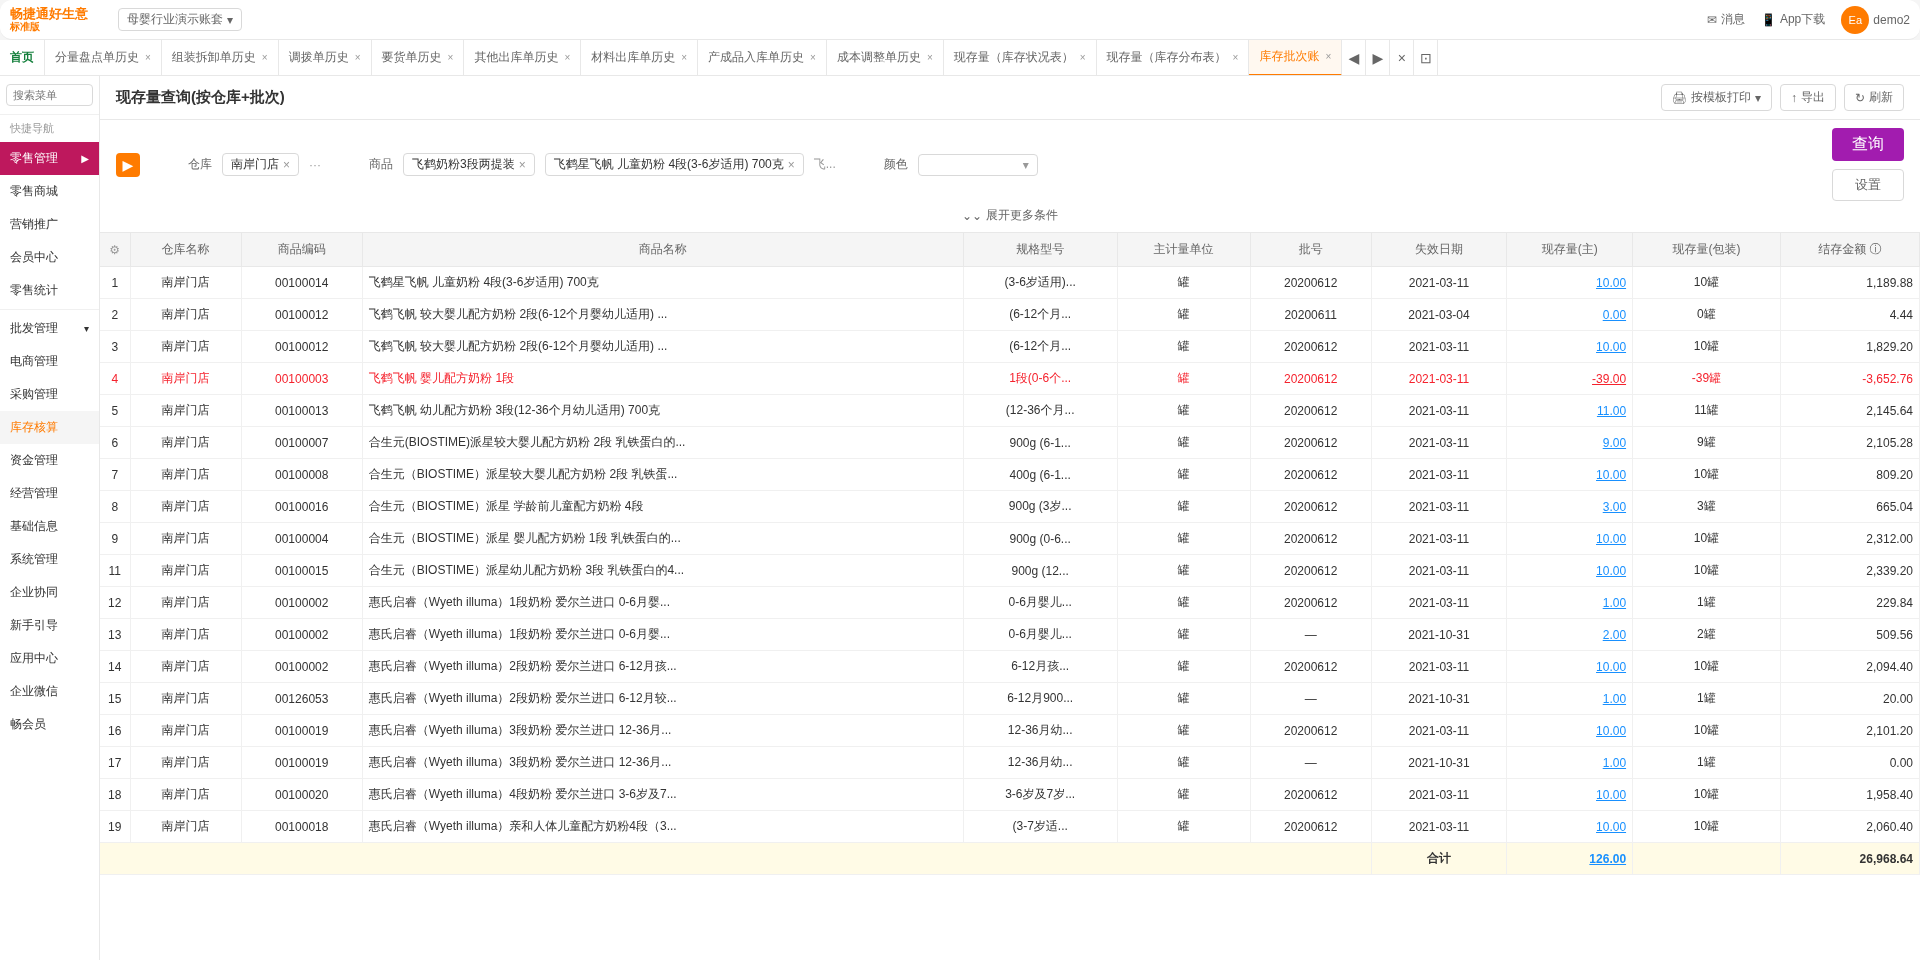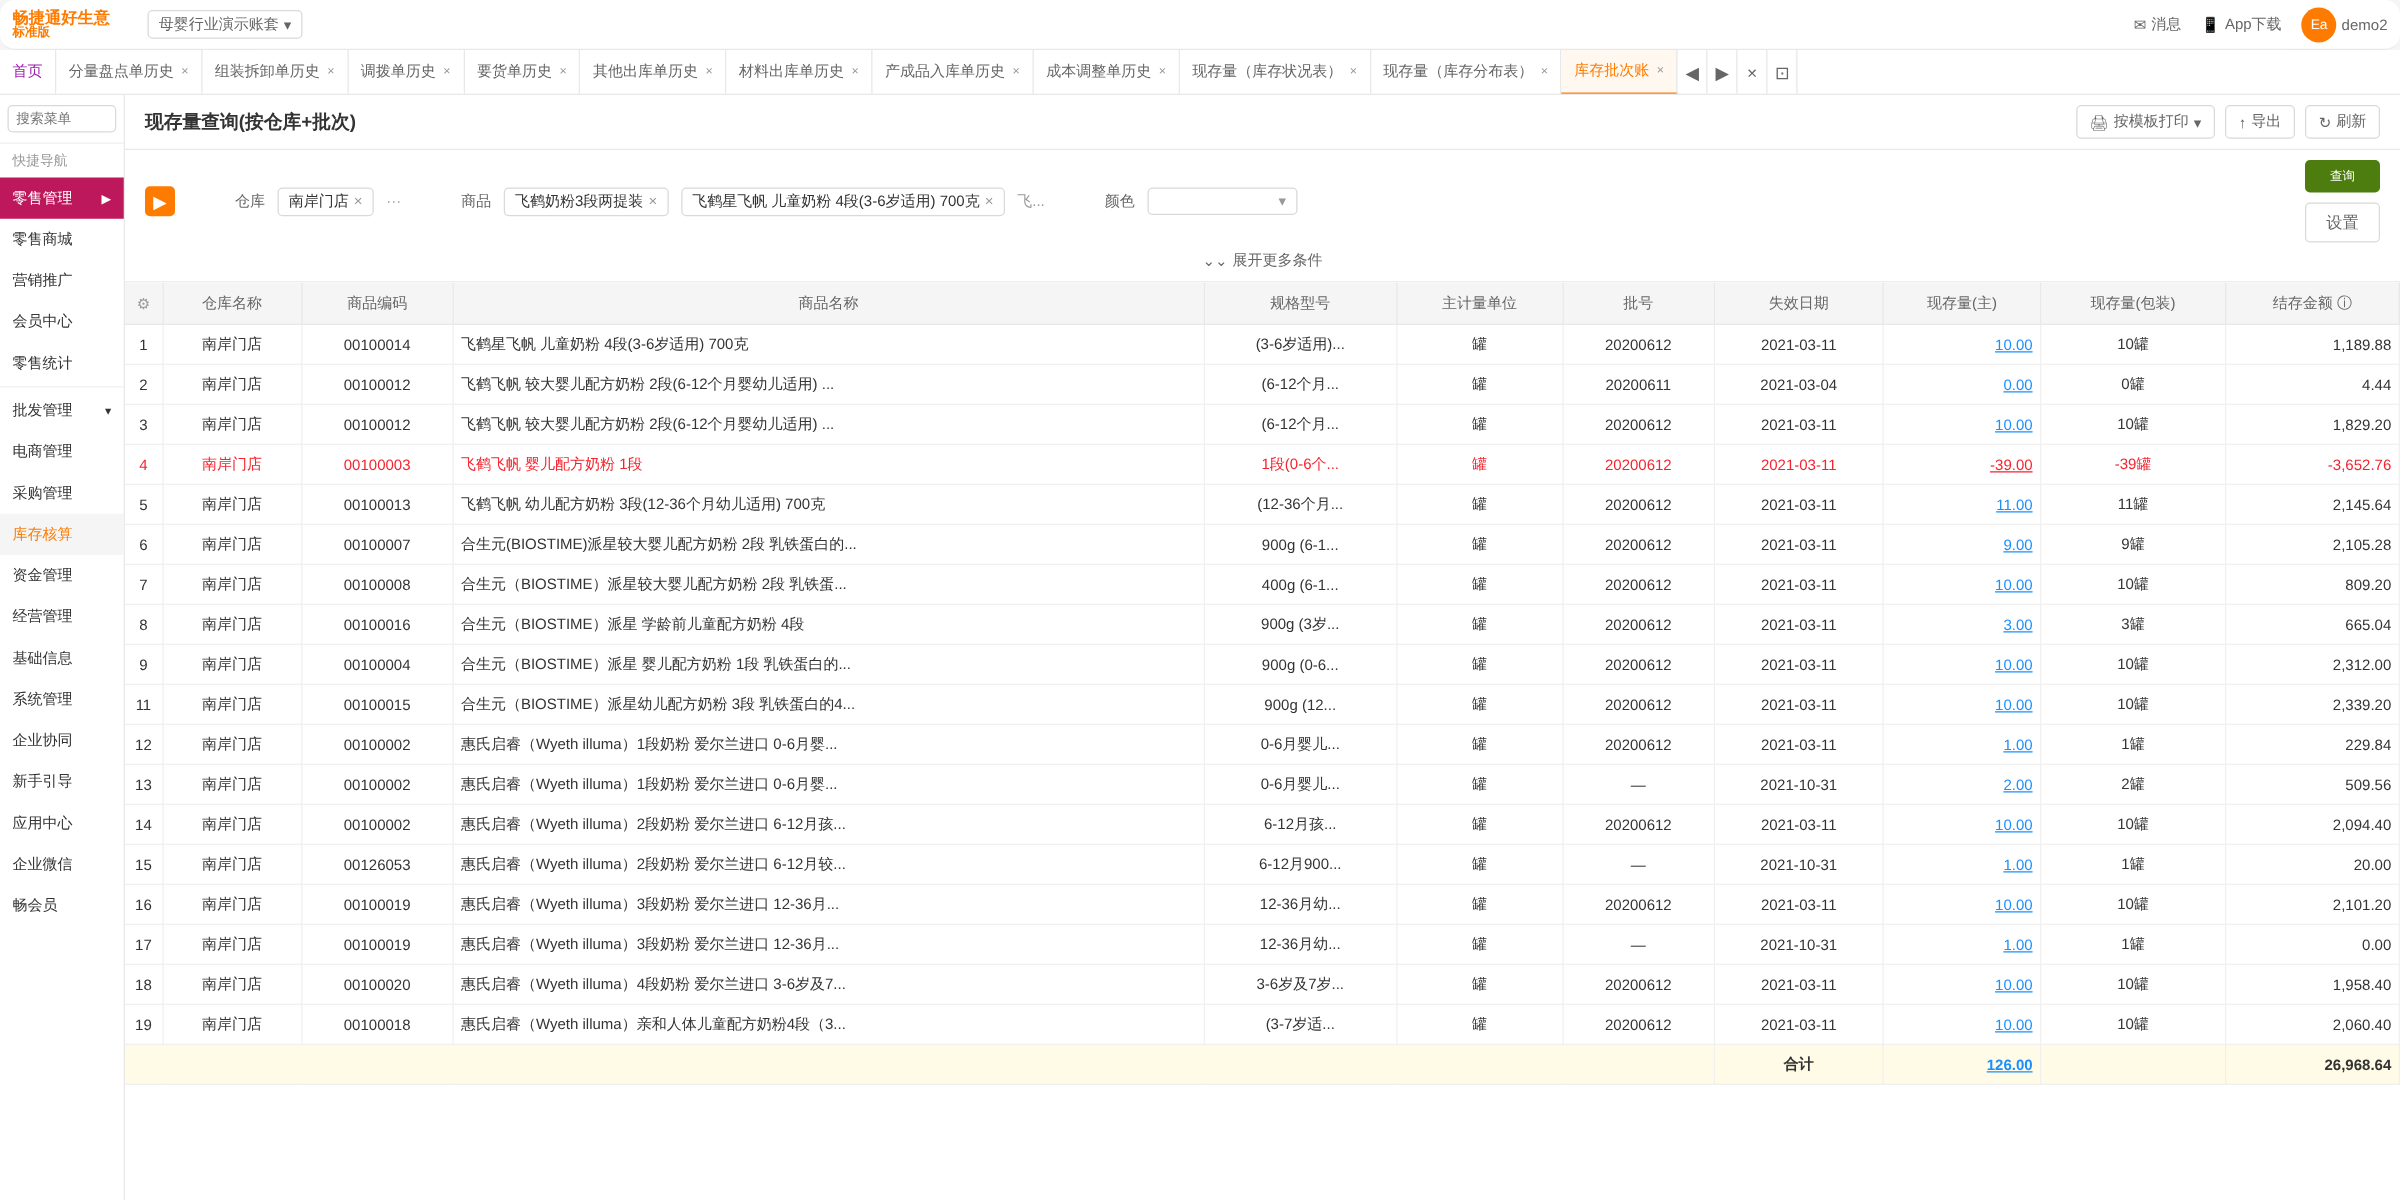--- a/index.html
+++ b/index.html
@@ -12,21 +12,21 @@
     .store-selector { display: flex; align-items: center; gap: 4px; border: 1px solid #d9d9d9; border-radius: 4px; padding: 2px 8px; cursor: pointer; font-size: 12px; color: #666; margin-left: 8px; text-align: center; }
     .top-right { margin-left: auto; display: flex; align-items: center; gap: 16px; font-size: 12px; color: #666; }
     .top-right-item { display: flex; align-items: center; gap: 4px; cursor: pointer; }
     .avatar { width: 28px; height: 28px; border-radius: 50%; background: #ff7b00; color: #fff; display: flex; align-items: center; justify-content: center; font-size: 11px; }
 
     
     .tabs-bar { background: #fff; border-bottom: 1px solid #e8e8e8; display: flex; align-items: center; height: 36px; padding: 0 0 0 0; overflow: hidden; }
     .tab-item { display: flex; align-items: center; padding: 0 10px; height: 36px; font-size: 12px; color: #666; cursor: pointer; border-right: 1px solid #e8e8e8; white-space: nowrap; flex-shrink: 0; }
     .tab-item.active { color: #ff7b00; border-bottom: 2px solid #ff7b00; background: #fff8f0; }
     .tab-item .close-x { margin-left: 6px; color: #999; font-size: 10px; }
-    .tab-item.home { color: #a21caf; }
+    .tab-item.home { color: #15803d; font-weight: bold; }
     .tab-nav-btn { width: 24px; height: 36px; display: flex; align-items: center; justify-content: center; cursor: pointer; color: #666; border-right: 1px solid #e8e8e8; font-size: 14px; }
 
     
     .main-layout { display: flex; height: calc(960px - 40px - 36px); }
 
     
     .sidebar { width: 100px; background: #fff; border-right: 1px solid #e8e8e8; display: flex; flex-direction: column; }
     .sidebar-search { padding: 8px 6px; border-bottom: 1px solid #f0f0f0; }
     .sidebar-search-box { width: 100%; border: 1px solid #d9d9d9; border-radius: 4px; padding: 4px 6px; font-size: 11px; color: #999; }
     .sidebar-nav-label { padding: 6px 10px; font-size: 11px; color: #999; cursor: pointer; }
@@ -49,21 +49,21 @@
     
     .filter-area { background: #fff; padding: 8px 16px; border-bottom: 1px solid #e8e8e8; }
     .filter-row { display: flex; align-items: center; gap: 12px; flex-wrap: nowrap; }
     .filter-group { display: flex; align-items: center; gap: 10px; margin-left: 36px; }
     .filter-label { font-size: 12px; color: #666; white-space: nowrap; }
     .filter-tag { display: inline-flex; align-items: center; background: #fff; border: 1px solid #d9d9d9; border-radius: 4px; padding: 2px 8px; font-size: 12px; color: #333; }
     .filter-tag .tag-close { margin-left: 4px; color: #999; cursor: pointer; }
     .filter-tag-more { color: #999; cursor: pointer; font-size: 12px; }
     .filter-expand { display: flex; align-items: center; gap: 4px; color: #666; cursor: pointer; font-size: 12px; margin-top: 6px; justify-content: center; }
     .expand-btn { width: 24px; height: 24px; background: #ff7b00; color: #fff; border: none; border-radius: 4px; cursor: pointer; display: flex; align-items: center; justify-content: center; font-size: 14px; flex-shrink: 0; }
-    .btn-query { background: #4d7c0f; color: #fff; border: none; border-radius: 4px; padding: 6px 20px; font-size: 10px; cursor: pointer; }
+    .btn-query { background: #a21caf; color: #fff; border: none; border-radius: 4px; padding: 6px 20px; font-size: 16px; cursor: pointer; }
     .btn-settings { background: #fff; color: #666; border: 1px solid #d9d9d9; border-radius: 4px; padding: 6px 16px; font-size: 13px; cursor: pointer; margin-top: 4px; }
     .query-btns { display: flex; flex-direction: column; gap: 4px; margin-left: auto; }
 
     
     .table-area { flex: 1; overflow-y: auto; padding: 0; background: #fff; }
     table { width: 100%; border-collapse: collapse; font-size: 12px; }
     thead tr { background: #f5f5f5; }
     th { padding: 8px 6px; text-align: center; border-bottom: 1px solid #e8e8e8; border-right: 1px solid #e8e8e8; color: #666; font-weight: normal; white-space: nowrap; }
     td { padding: 7px 6px; text-align: center; border-bottom: 1px solid #f0f0f0; border-right: 1px solid #f0f0f0; color: #333; white-space: nowrap; }
     .td-left { text-align: left; }

